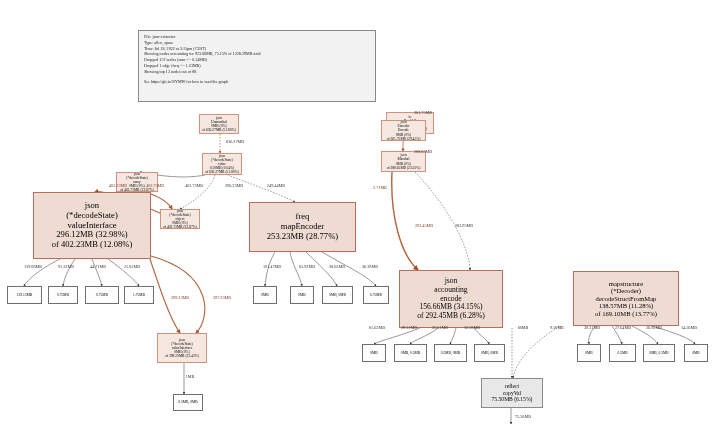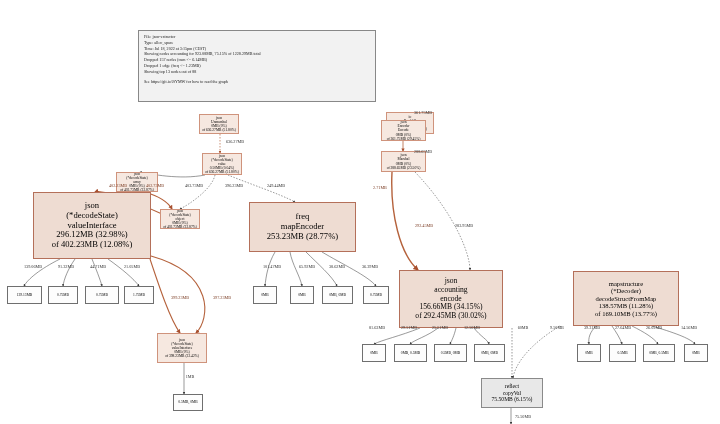--- a/index.html
+++ b/index.html
@@ -152,21 +152,21 @@
       <div class="node big" style="left: 249px; top: 178px; width: 107px; height: 50px; font-size: 8.6px;">
         <div class="ln">freq</div>
         <div class="ln">mapEncoder</div>
         <div class="ln">253.23MB (28.77%)</div>
       </div>
       <div class="node big" style="left: 399px; top: 246px; width: 104px; height: 58px; font-size: 7.6px;">
         <div class="ln">json</div>
         <div class="ln">accounting</div>
         <div class="ln">encode</div>
         <div class="ln">156.66MB (34.15%)</div>
-        <div class="ln">of 292.45MB (30.02%)</div>
+        <div class="ln">of 292.45MB (6.28%)</div>
       </div>
       <div class="node big" style="left: 573px; top: 247px; width: 106px; height: 55px; font-size: 6.6px;">
         <div class="ln">mapstructure</div>
         <div class="ln">(*Decoder)</div>
         <div class="ln">decodeStructFromMap</div>
         <div class="ln">138.57MB (11.28%)</div>
         <div class="ln">of 169.10MB (13.77%)</div>
       </div>
       <div class="node small" style="left: 157px; top: 309px; width: 50px; height: 30px; font-size: 3.6px;">
         <div class="ln">json</div>

